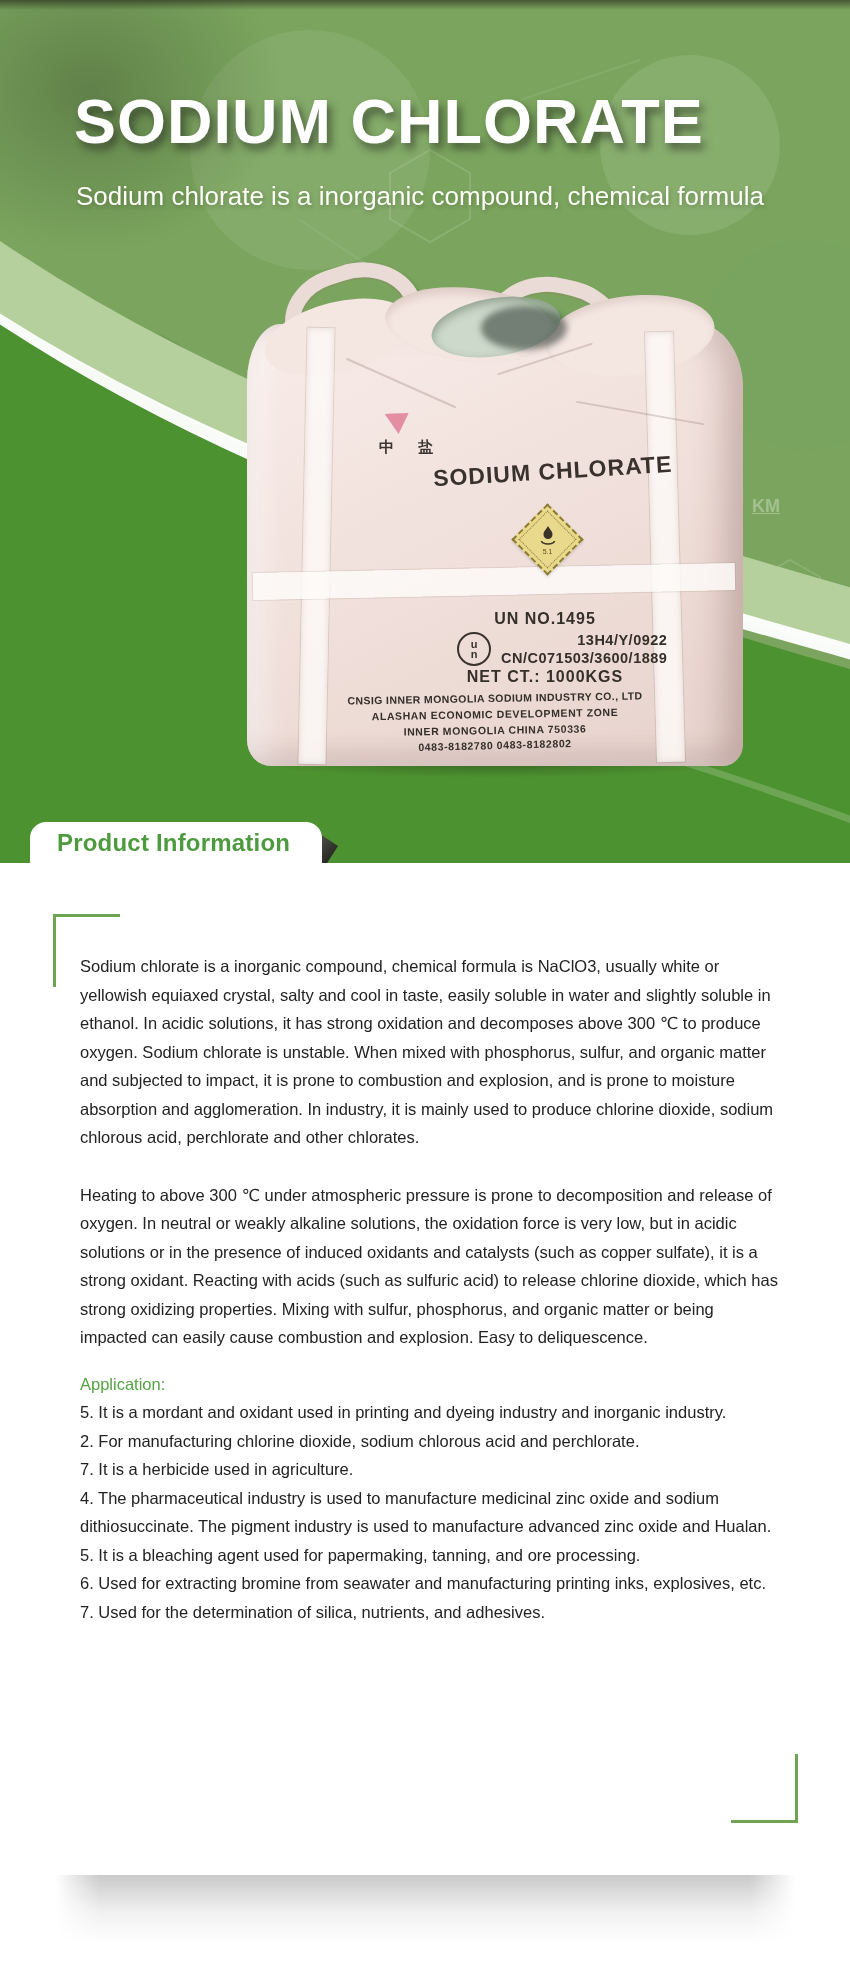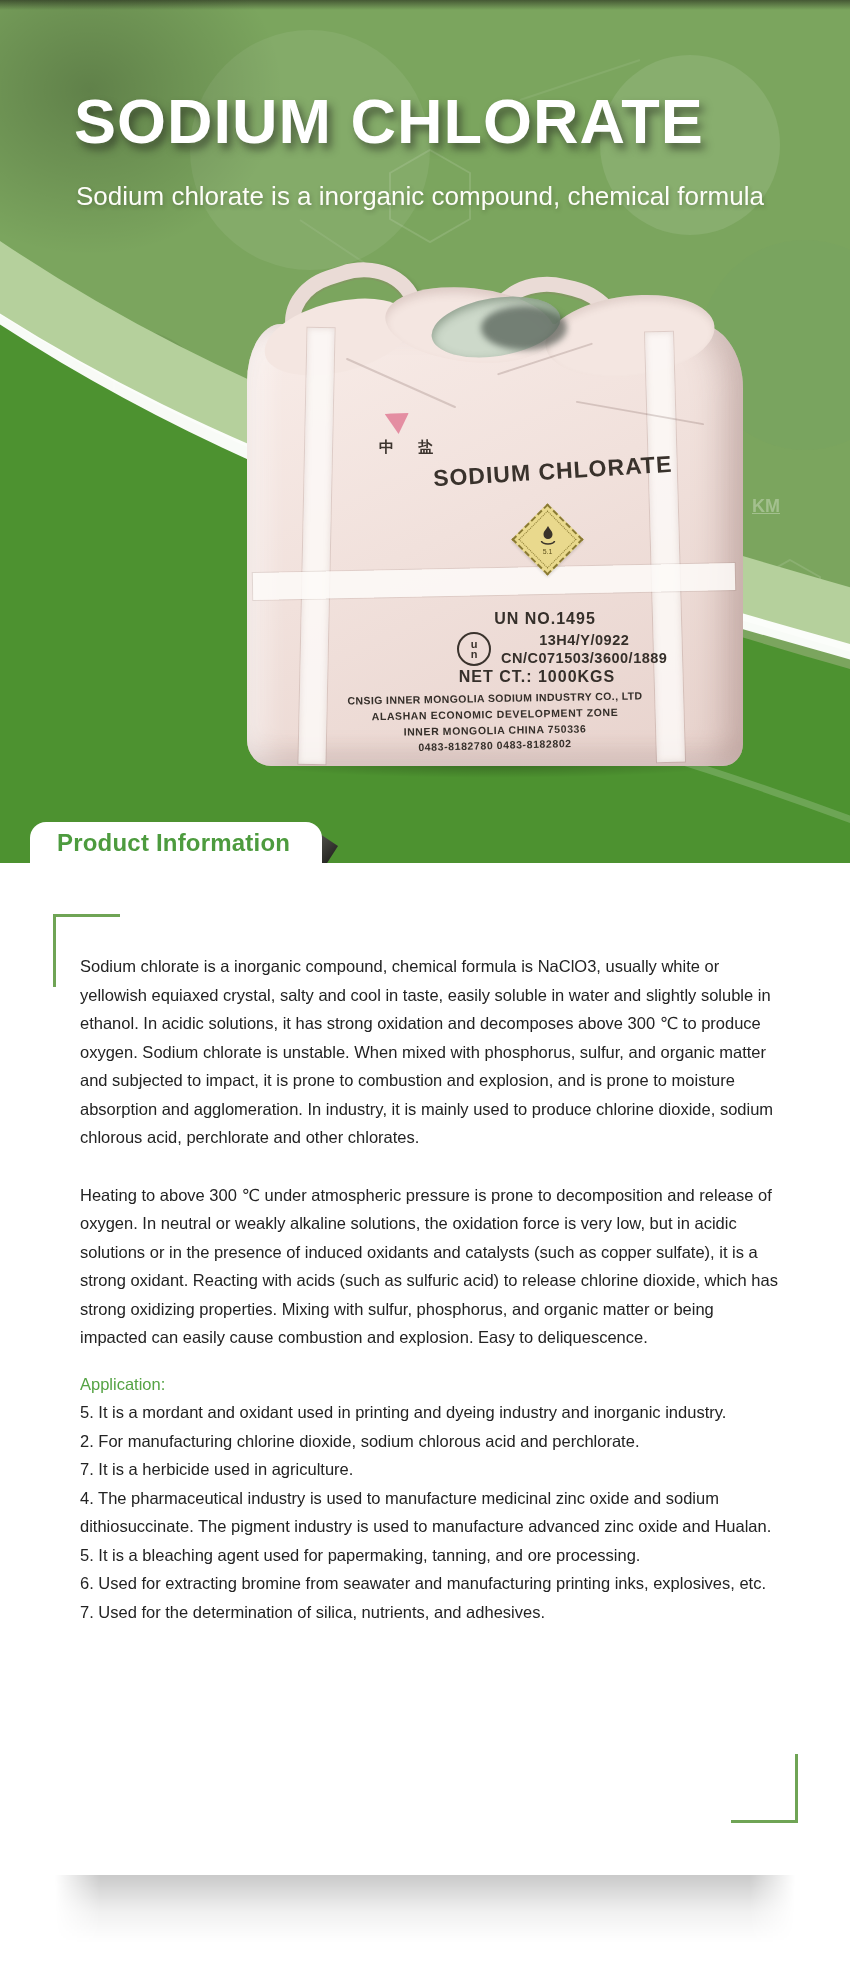--- a/index.html
+++ b/index.html
@@ -77,23 +77,23 @@
   .diamond-inner{position:absolute;inset:0;transform:rotate(-45deg);display:flex;flex-direction:column;
      align-items:center;justify-content:center;}
   .hz-class{font-size:7px;color:#5d501d;margin-top:1px;}
 
   .bag-text{position:absolute;color:#352f2a;text-align:center;white-space:nowrap;}
   .t-unno{left:150px;top:348px;width:300px;font-size:16px;font-weight:700;letter-spacing:1px;}
   .un-row{position:absolute;left:212px;top:370px;display:flex;align-items:center;gap:10px;}
   .un-circle{width:30px;height:30px;border:2.5px solid #3a332d;border-radius:50%;display:flex;
      flex-direction:column;align-items:center;justify-content:center;color:#3a332d;
      font-size:11px;line-height:10px;font-weight:700;}
-  .un-specs{display:flex;flex-direction:column;gap:2px;text-align:center;color:#352f2a;
+  .un-specs{display:flex;flex-direction:column;gap:2px;text-align:right;color:#352f2a;
      font-size:14.5px;font-weight:700;letter-spacing:.5px;}
-  .t-net{left:142px;top:406px;width:300px;font-size:16px;font-weight:700;letter-spacing:1px;}
+  .t-net{left:150px;top:406px;width:300px;font-size:16px;font-weight:700;letter-spacing:1px;}
   .t-co{left:40px;top:430px;width:420px;font-size:10.5px;font-weight:700;letter-spacing:.4px;transform:rotate(-1deg);}
   .t-zone{left:40px;top:446px;width:420px;font-size:10.5px;font-weight:700;letter-spacing:.6px;transform:rotate(-1deg);}
   .t-addr{left:40px;top:462px;width:420px;font-size:10.5px;font-weight:700;letter-spacing:.6px;transform:rotate(-1deg);}
   .t-phone{left:40px;top:477px;width:420px;font-size:10.5px;font-weight:700;letter-spacing:.6px;transform:rotate(-1.5deg);}
 
   
   .tab-fold{position:absolute;left:320px;top:834px;width:18px;height:40px;
      background:linear-gradient(135deg,#52524c,#0d0d0b);
      clip-path:polygon(0 0,100% 30%,0 100%);}
   .info-tab{position:absolute;left:30px;top:822px;width:292px;height:41px;background:#ffffff;

